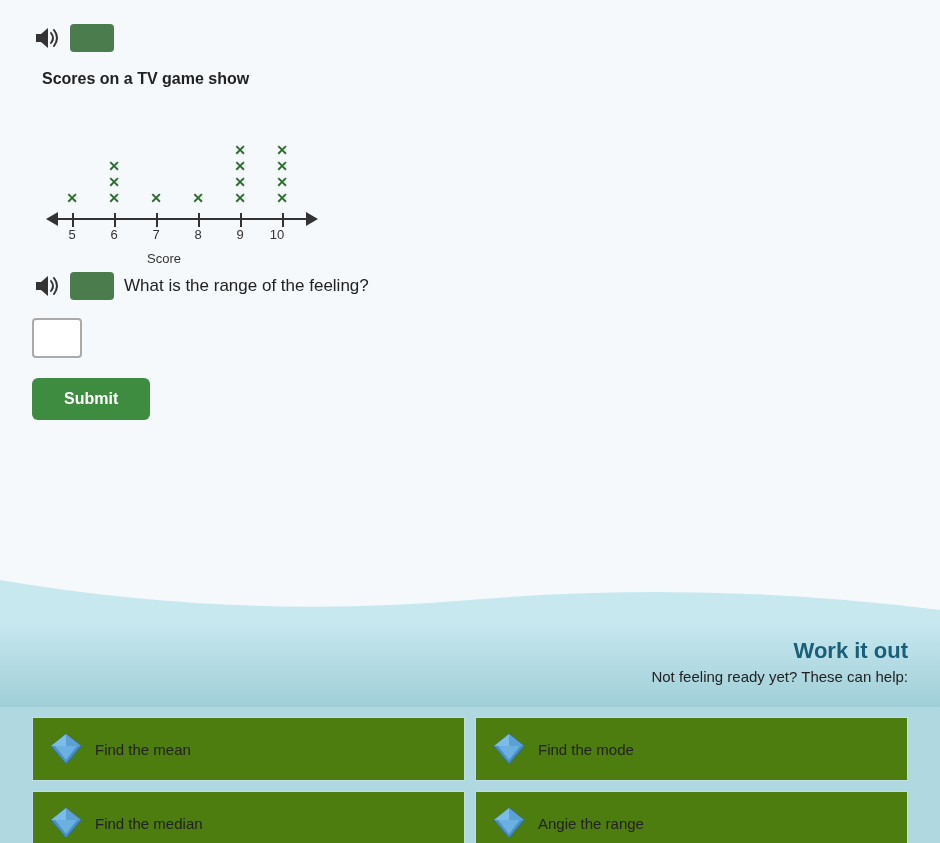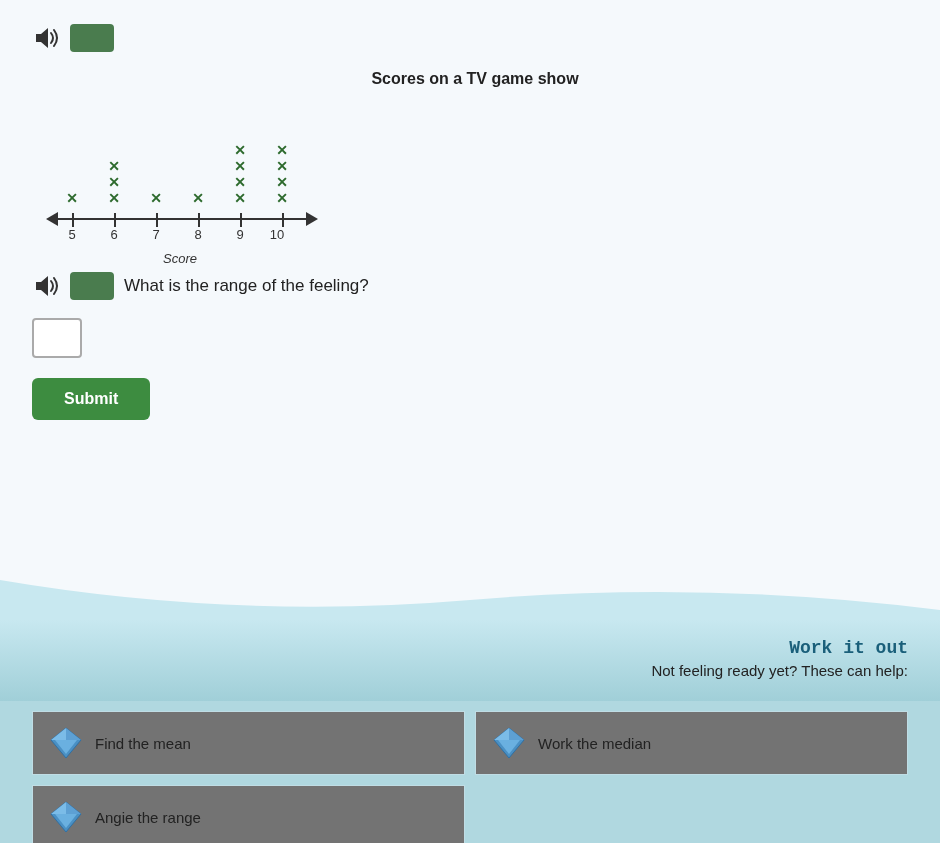--- a/index.html
+++ b/index.html
@@ -48,21 +48,20 @@
     .chart-section {
       margin-left: 10px;
       margin-bottom: 24px;
     }
 
     .chart-title {
       font-weight: bold;
       font-size: 16px;
       color: #222;
       margin-bottom: 10px;
-      text-align: center;
     }
 
     .dot-plot {
       position: relative;
       width: 280px;
       height: 150px;
     }
 
     .number-line {
       position: absolute;
@@ -163,24 +162,23 @@
     }
 
     .work-it-out-section {
       background: linear-gradient(to bottom, #c8e8f0, #a0cfd8);
       padding: 18px 32px 10px 32px;
       text-align: right;
     }
 
     .work-it-out-title {
       color: #1a5f7a;
-      font-size: 18px;
+      font-size: 22px;
       font-weight: bold;
       margin-bottom: 4px;
-      font-family: Liberation Mono, monospace;
     }
 
     .work-it-out-subtitle {
       color: #222;
       font-size: 15px;
       margin-bottom: 12px;
     }
 
     .help-cards-section {
       background: #b0d8e0;
@@ -188,21 +186,21 @@
     }
 
     .help-cards-grid {
       display: grid;
       grid-template-columns: 1fr 1fr;
       gap: 10px;
       padding-bottom: 10px;
     }
 
     .help-card {
-      background: #737373;
+      background: #4d7c0f;
       border-radius: 0;
       padding: 14px 16px;
       display: flex;
       align-items: center;
       gap: 12px;
       cursor: pointer;
       border: 1px solid #c0dde5;
       font-size: 15px;
       color: #222;
       transition: background 0.15s;
@@ -290,21 +288,21 @@
 
       <div class="tick" style="left:156px;"></div>
       <span class="tick-label" style="left:156px;">8</span>
 
       <div class="tick" style="left:198px;"></div>
       <span class="tick-label" style="left:198px;">9</span>
 
       <div class="tick" style="left:240px;"></div>
       <span class="tick-label" style="left:235px;">10</span>
 
-      <span class="score-label" style="left:138px;font-style:italic;">Score</span>
+      <span class="score-label" style="left:122px;">Score</span>
     </div>
   </div>
 
   
   <div class="range-question">
     <svg class="speaker-icon" viewBox="0 0 28 28" fill="none">
       <polygon points="4,10 4,18 9,18 16,24 16,4 9,10" fill="#333"></polygon>
       <path d="M19,9 Q23,14 19,19" stroke="#333" stroke-width="2" fill="none" stroke-linecap="round"></path>
       <path d="M22,6 Q28,14 22,22" stroke="#333" stroke-width="2" fill="none" stroke-linecap="round"></path>
     </svg>
@@ -340,35 +338,44 @@
     <div class="help-card">
       <svg class="diamond-icon" viewBox="0 0 34 34">
         <polygon points="17,2 32,14 17,32 2,14" fill="#4a90c4" stroke="#3070a4" stroke-width="1"></polygon>
         <polygon points="17,6 28,14 17,28 6,14" fill="#6ab0e0"></polygon>
         <polygon points="17,2 32,14 17,14" fill="#5da0d4"></polygon>
         <polygon points="2,14 17,2 17,14" fill="#7bbce8"></polygon>
       </svg>
       <span>Find the mean</span>
     </div>
 
-
     <div class="help-card">
       <svg class="diamond-icon" viewBox="0 0 34 34">
         <polygon points="17,2 32,14 17,32 2,14" fill="#4a90c4" stroke="#3070a4" stroke-width="1"></polygon>
         <polygon points="17,6 28,14 17,28 6,14" fill="#6ab0e0"></polygon>
         <polygon points="17,2 32,14 17,14" fill="#5da0d4"></polygon>
         <polygon points="2,14 17,2 17,14" fill="#7bbce8"></polygon>
       </svg>
-      <span>Work the median</span>
+      <span>Find the mode</span>
     </div>
 
     <div class="help-card">
       <svg class="diamond-icon" viewBox="0 0 34 34">
         <polygon points="17,2 32,14 17,32 2,14" fill="#4a90c4" stroke="#3070a4" stroke-width="1"></polygon>
         <polygon points="17,6 28,14 17,28 6,14" fill="#6ab0e0"></polygon>
         <polygon points="17,2 32,14 17,14" fill="#5da0d4"></polygon>
         <polygon points="2,14 17,2 17,14" fill="#7bbce8"></polygon>
       </svg>
+      <span>Find the median</span>
+    </div>
+
+    <div class="help-card">
+      <svg class="diamond-icon" viewBox="0 0 34 34">
+        <polygon points="17,2 32,14 17,32 2,14" fill="#4a90c4" stroke="#3070a4" stroke-width="1"></polygon>
+        <polygon points="17,6 28,14 17,28 6,14" fill="#6ab0e0"></polygon>
+        <polygon points="17,2 32,14 17,14" fill="#5da0d4"></polygon>
+        <polygon points="2,14 17,2 17,14" fill="#7bbce8"></polygon>
+      </svg>
       <span>Angie the range</span>
     </div>
 
   </div>
 </div>
 
 </body></html>

